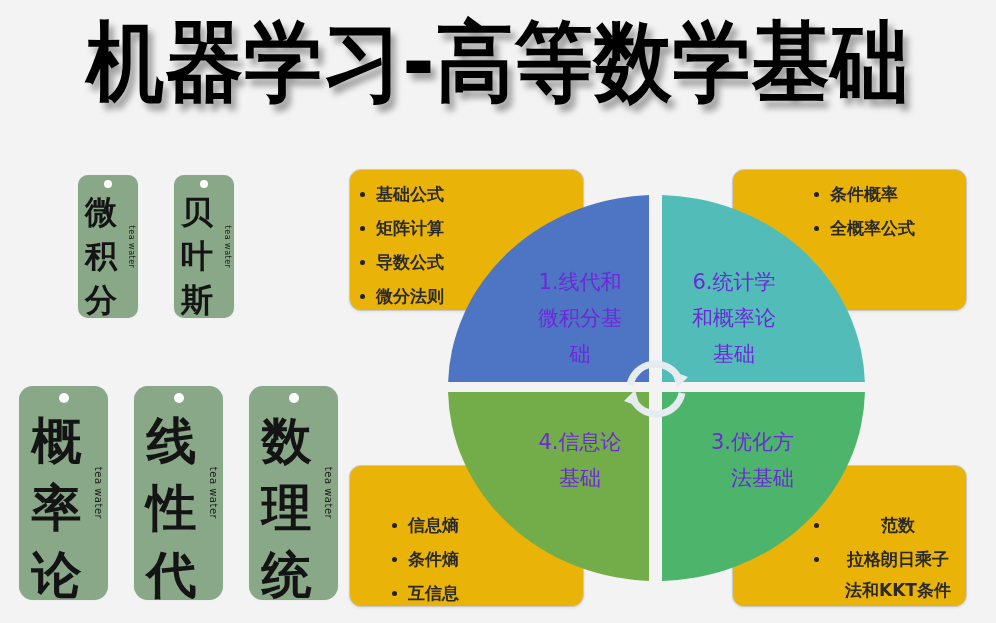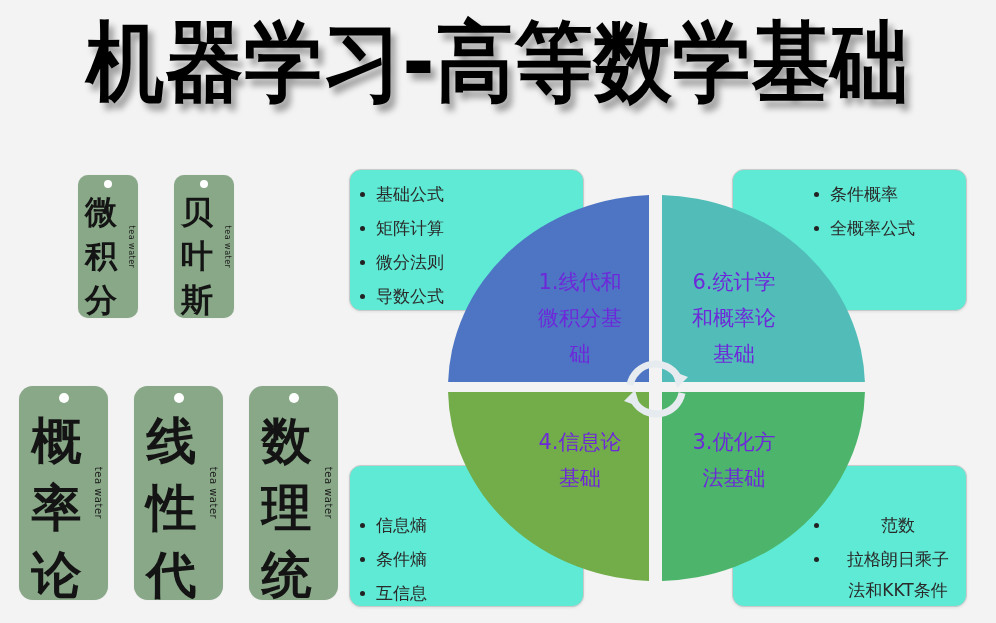--- a/index.html
+++ b/index.html
@@ -32,22 +32,22 @@
     color: #141414; font-weight: bold;
   }
   .tag .wm {
     position: absolute; right: 2px; top: 50%;
     writing-mode: vertical-rl; font-size: 8px; color: #1d1d1d;
     transform: translateY(-50%); letter-spacing: 0.5px;
   }
   .tag.big .wm { font-size: 10px; right: 4px; }
 
   .box {
-    position: absolute; background: #5eead4; border: 1px solid #c9c9c9;
-    border-radius: 12px; box-shadow: 0 1px 3px rgba(0,0,0,0.08);
+    position: absolute; background: #eab308; border: 1px solid #c9c9c9;
+    border-radius: 12px; box-shadow: 0 1px 3px rgba(0,0,0,0.08); font-weight: bold;
   }
   .box ul { list-style: none; margin: 0; padding: 0; }
   .box li {
     font-size: 17px; color: #2a2a2a; line-height: 34px; position: relative; padding-left: 20px;
   }
   .box li::before {
     content: ""; position: absolute; left: 4px; top: 15px; width: 5px; height: 5px;
     background: #222; border-radius: 50%;
   }
   .box li .cont { display: block; line-height: 28px; }
@@ -112,34 +112,34 @@
     <span>理</span>
     <span>统</span>
   </div>
   <span class="wm">tea water</span>
 </div>
 
 <div class="box" style="left:349px;top:169px;width:233px;height:140px;">
   <ul style="padding:7px 0 0 6px;">
     <li>基础公式</li>
     <li>矩阵计算</li>
+    <li>导数公式</li>
     <li>微分法则</li>
-    <li>导数公式</li>
   </ul>
 </div>
 
 <div class="box" style="left:732px;top:169px;width:233px;height:140px;">
   <ul style="padding:7px 0 0 77px;">
     <li>条件概率</li>
     <li>全概率公式</li>
   </ul>
 </div>
 
 <div class="box" style="left:349px;top:465px;width:233px;height:140px;">
-  <ul style="padding:42px 0 0 6px;">
+  <ul style="padding:42px 0 0 6px;margin-left:32px;">
     <li>信息熵</li>
     <li>条件熵</li>
     <li>互信息</li>
   </ul>
 </div>
 
 <div class="box" style="left:732px;top:465px;width:233px;height:140px;text-align:center;">
   <ul style="padding:42px 0 0 77px;">
     <li>范数</li>
     <li>
@@ -167,21 +167,21 @@
 <div class="q-text" style="left:520px;top:264px;width:120px;">
   <div>1.线代和</div>
   <div>微积分基</div>
   <div>础</div>
 </div>
 <div class="q-text" style="left:674px;top:264px;width:120px;">
   <div>6.统计学</div>
   <div>和概率论</div>
   <div>基础</div>
 </div>
-<div class="q-text" style="left:674px;top:424px;width:120px;">
+<div class="q-text" style="left:674px;top:424px;width:120px;text-align:right;">
   <div>3.优化方</div>
   <div>法基础</div>
 </div>
 <div class="q-text" style="left:520px;top:424px;width:120px;text-align:center;">
   <div>4.信息论</div>
   <div>基础</div>
 </div>
 
 <svg class="cycle" viewBox="0 0 68 68">
   <path d="M8 30 A26 26 0 0 1 56 22" fill="none" stroke="#e6ebf0" stroke-width="7"></path>

